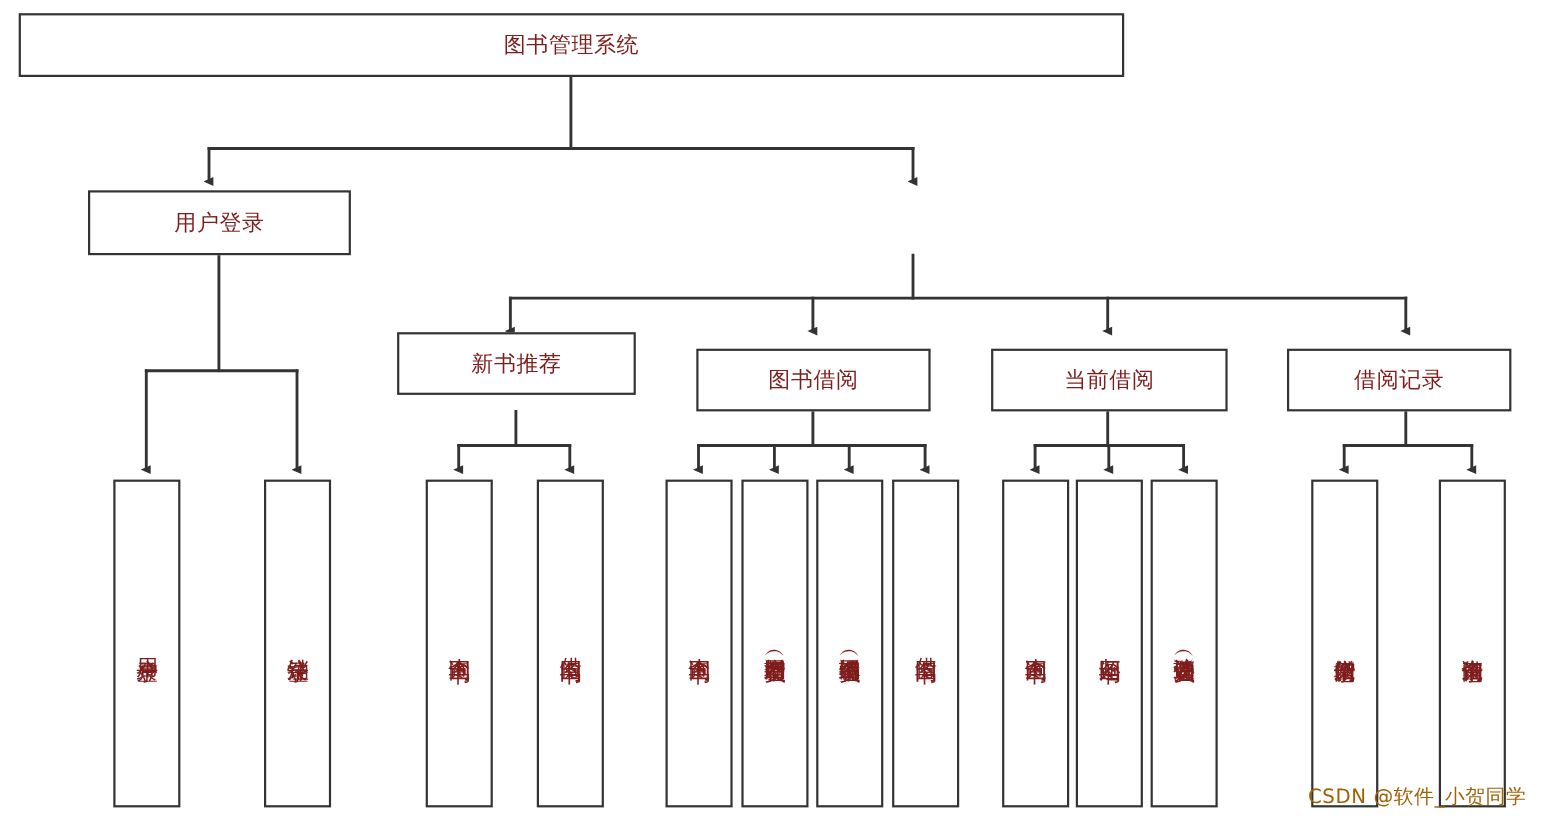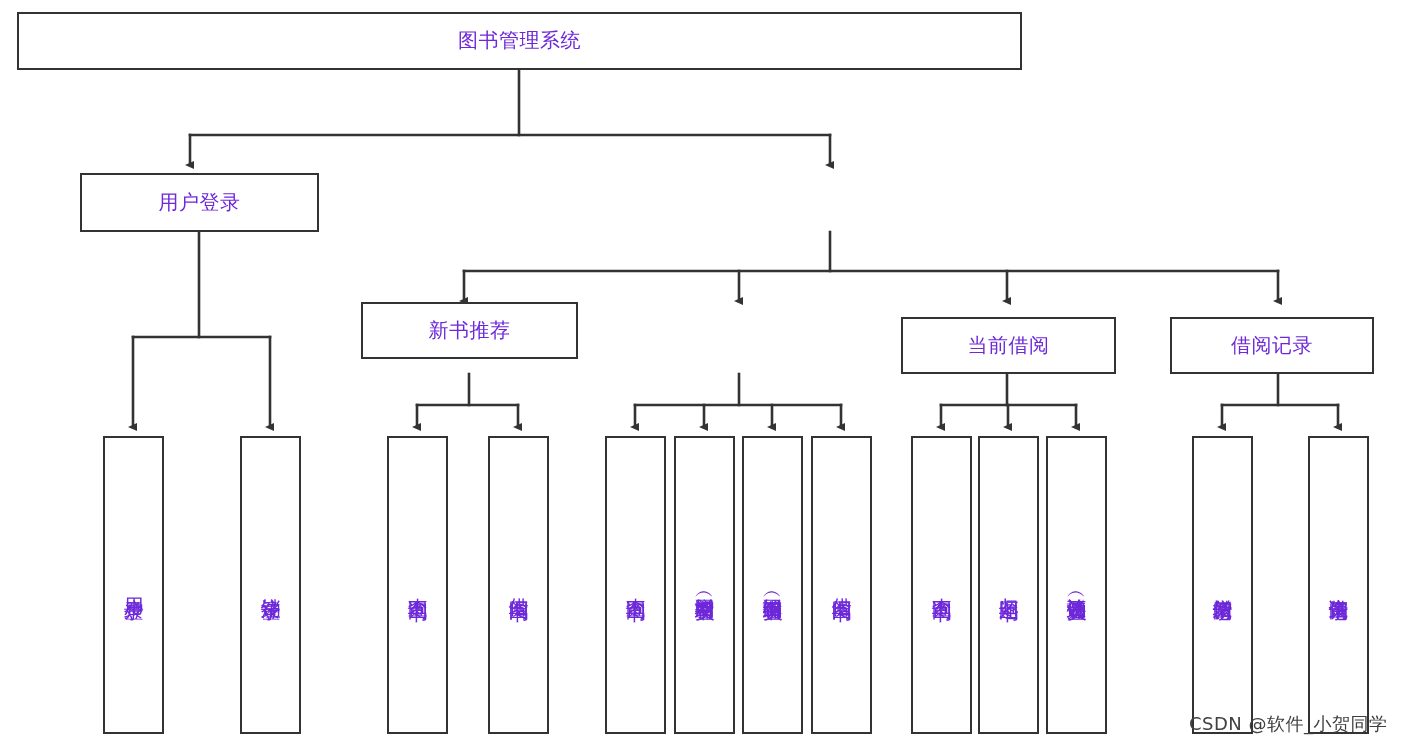--- a/index.html
+++ b/index.html
@@ -26,21 +26,21 @@
     pointer-events: none;
   }
   .node {
     position: absolute;
     box-sizing: border-box;
     border: 2.4px solid #333333;
     background: #ffffff;
     display: flex;
     align-items: center;
     justify-content: center;
-    color: #6d28d9;
+    color: #7f1d1d;
     line-height: 1.18;
   }
   .node.h {
     font-size: 20px;
     letter-spacing: 0.5px;
   }
   .node.v {
     writing-mode: vertical-rl;
     text-orientation: upright;
     font-size: 20px;
@@ -54,21 +54,21 @@
   }
   .node.v .vtxt {
     writing-mode: vertical-rl;
     text-orientation: upright;
   }
   #watermark {
     position: absolute;
     left: 1189px;
     top: 712px;
     font-size: 18px;
-    color: #404040;
+    color: #a16207;
     white-space: nowrap;
     letter-spacing: 0.5px;
   }
 </style>
 </head>
 <body>
 
 <div id="canvas">
 
   <svg class="edges" viewBox="0 0 1405 747">
@@ -127,20 +127,23 @@
 
   <div class="node h" style="left:80px; top:173px; width:239px; height:59px;">
     <span>用户登录</span>
   </div>
 
 
   <div class="node h" style="left:361px; top:302px; width:217px; height:57px;">
     <span>新书推荐</span>
   </div>
 
+  <div class="node h" style="left:633px; top:317px; width:213px; height:57px;">
+    <span>图书借阅</span>
+  </div>
 
   <div class="node h" style="left:901px; top:317px; width:215px; height:57px;">
     <span>当前借阅</span>
   </div>
 
   <div class="node h" style="left:1170px; top:317px; width:204px; height:57px;">
     <span>借阅记录</span>
   </div>
 
   <div class="node v" style="left:103px; top:436px; width:61px; height:298px;">

